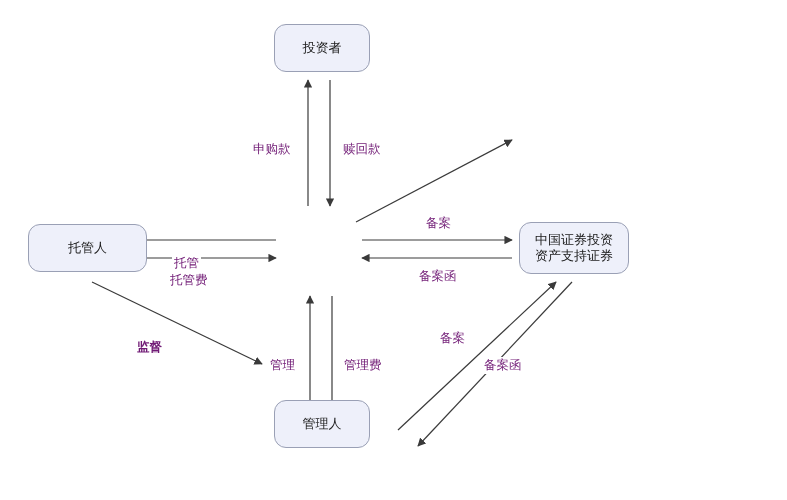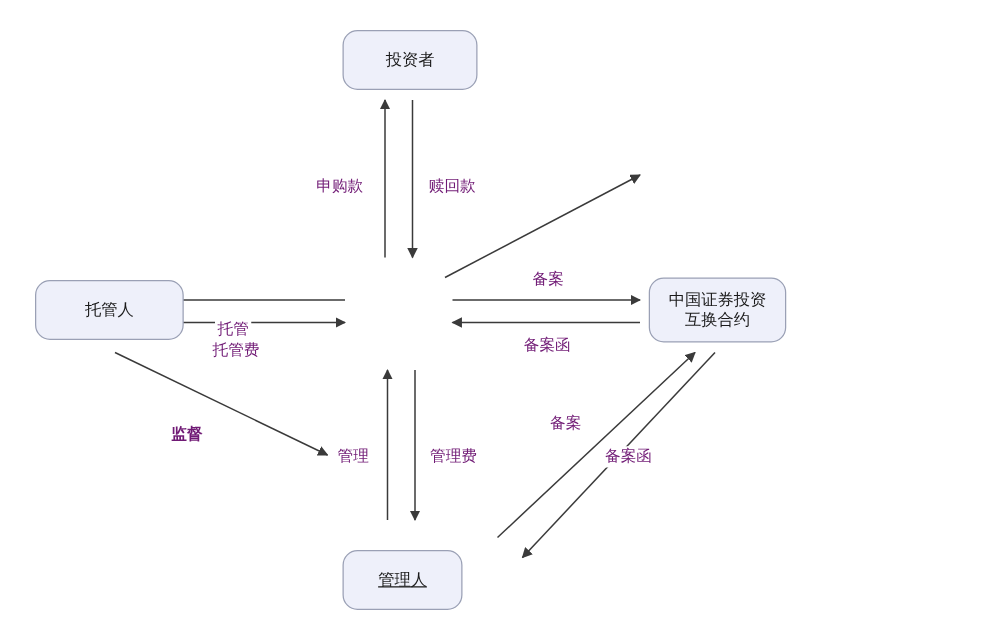--- a/index.html
+++ b/index.html
@@ -96,35 +96,35 @@
 
       <path d="M 92 282 L 262 364"></path>
 
       <path d="M 398 430 L 556 282"></path>
       <path d="M 572 282 L 418 446"></path>
 
       <path d="M 356 222 L 512 140"></path>
     </g>
   </svg>
 
-  <div class="node" style="left:274px;top:24px;width:108px;height:48px;">
+  <div class="node" style="left:274px;top:24px;width:96px;height:48px;">
     <span class="label">投资者</span>
   </div>
 
 
   <div class="node" style="left:28px;top:224px;width:119px;height:48px;">
     <span class="label">托管人</span>
   </div>
 
   <div class="node" style="left:519px;top:222px;width:110px;height:52px;">
     <span class="label">中国证券投资
-互换合约</span>
+资产支持证券</span>
   </div>
 
-  <div class="node" style="left:274px;top:440px;width:96px;height:48px;text-decoration:underline;">
+  <div class="node" style="left:274px;top:400px;width:96px;height:48px;">
     <span class="label">管理人</span>
   </div>
 
   <div class="edge-label" style="left:251px;top:141px;">申购款</div>
   <div class="edge-label" style="left:341px;top:141px;">赎回款</div>
   <div class="edge-label" style="left:172px;top:213px;margin-top:42px;">托管</div>
   <div class="edge-label" style="left:168px;top:272px;">托管费</div>
   <div class="edge-label" style="left:424px;top:215px;">备案</div>
   <div class="edge-label" style="left:417px;top:268px;">备案函</div>
   <div class="edge-label" style="left:135px;top:339px;font-weight:bold;">监督</div>

